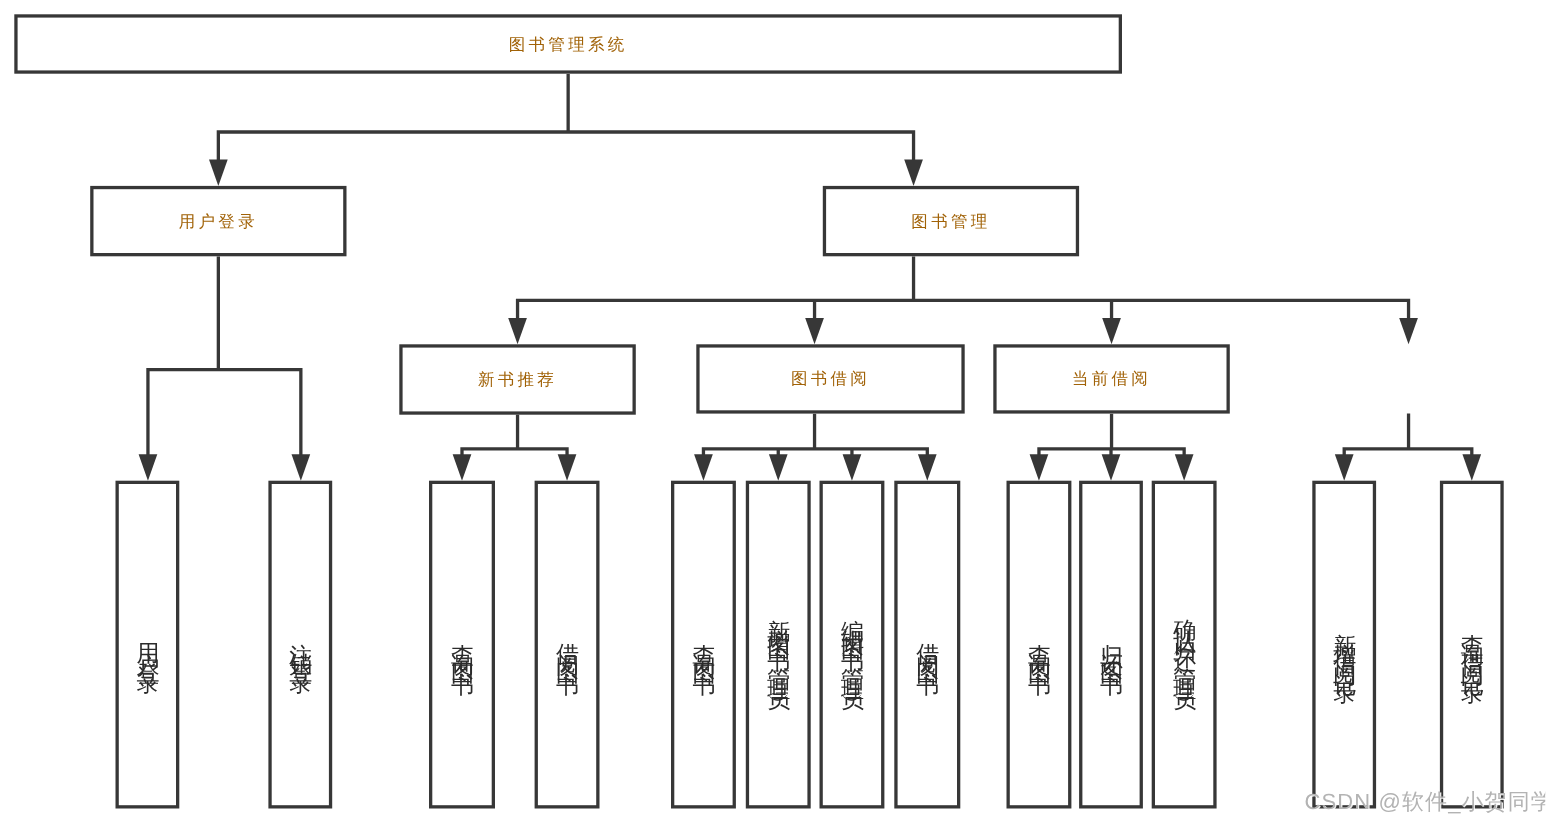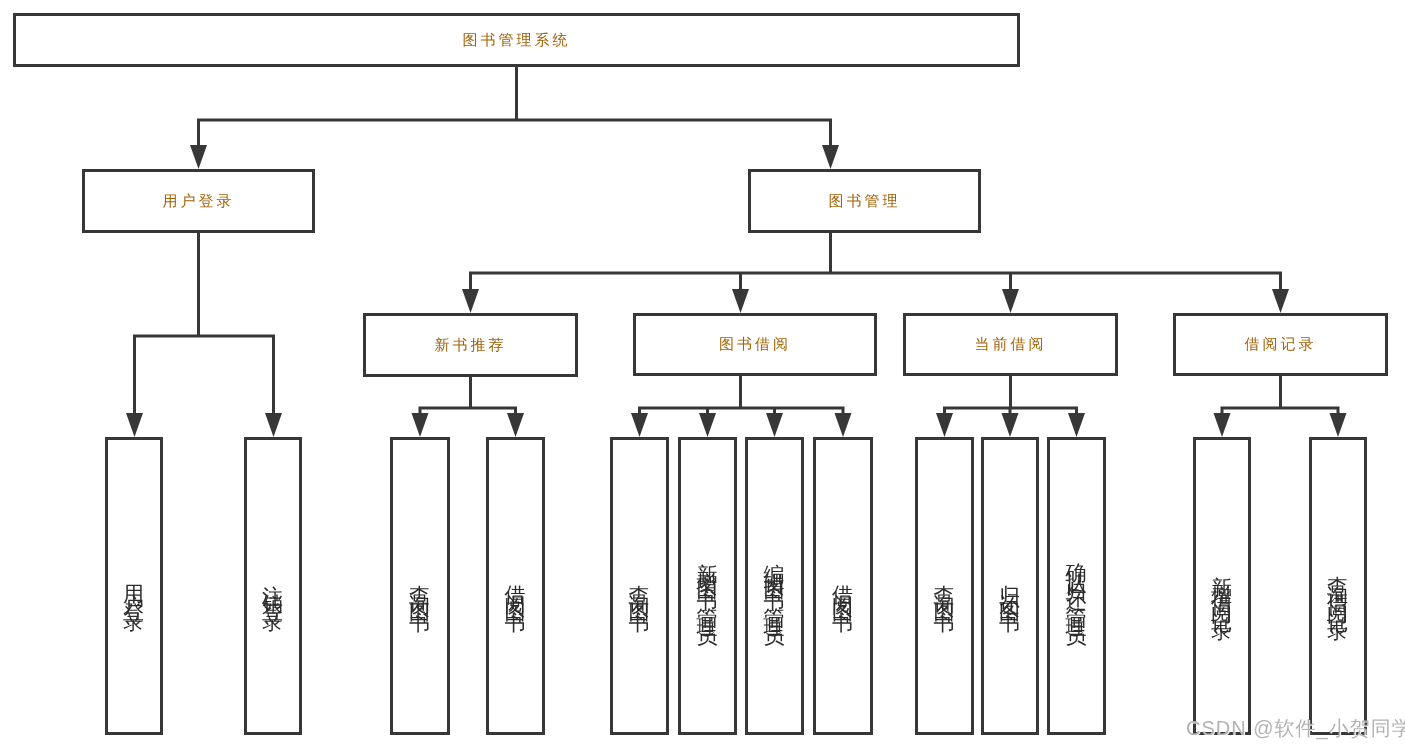--- a/index.html
+++ b/index.html
@@ -78,23 +78,20 @@
 
   <div class="hbox" style="left:363px;top:313px;width:215px;height:64px">
     <span>新书推荐</span>
   </div>
   <div class="hbox" style="left:633px;top:313px;width:244px;height:63px">
     <span>图书借阅</span>
   </div>
   <div class="hbox" style="left:903px;top:313px;width:215px;height:63px">
     <span>当前借阅</span>
   </div>
-  <div class="hbox" style="left:1173px;top:313px;width:215px;height:63px">
-    <span>借阅记录</span>
-  </div>
 
   <div class="vbox" style="left:105px;width:58px">
     <span class="vtext">用户登录</span>
   </div>
   <div class="vbox" style="left:244px;width:58px">
     <span class="vtext">注销登录</span>
   </div>
 
   <div class="vbox" style="left:390px;width:60px">
     <span class="vtext">查询图书</span>

